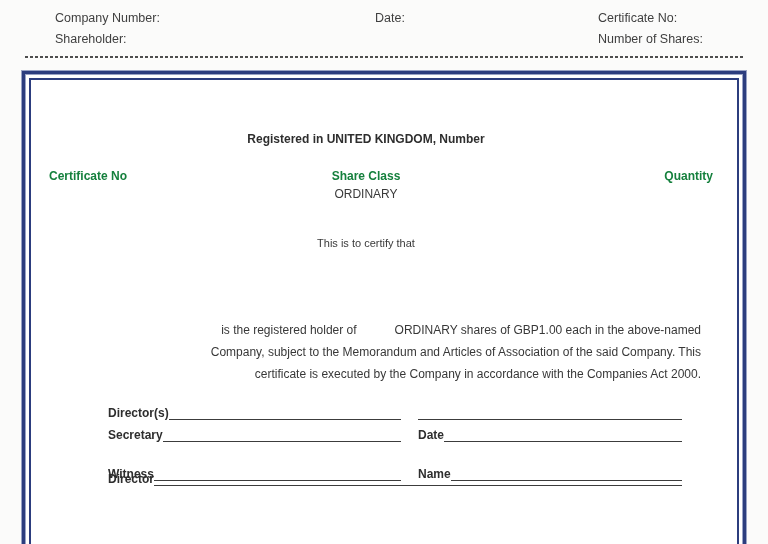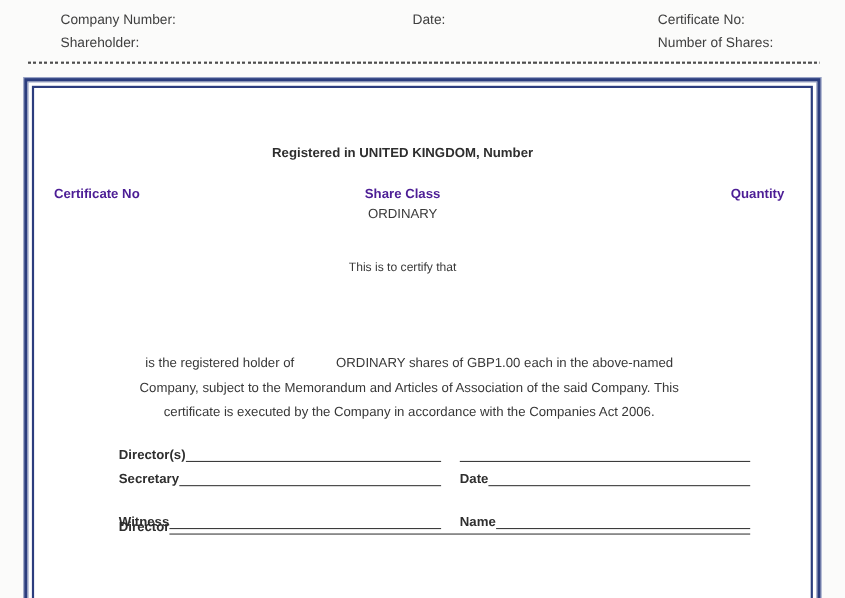--- a/index.html
+++ b/index.html
@@ -38,31 +38,31 @@
     position:relative; width:100%; height:100%;
     border:2px solid #2c3d7e;
     background:#ffffff;
   }
 
   
   .centered { position:absolute; left:0; right:36px; text-align:center; }
 
   .reg-heading { top:52px; font-size:12px; font-weight:bold; color:#2e2e2e; }
 
-  .col-row { position:absolute; left:0; right:0; top:89px; height:16px; font-size:12px; font-weight:bold; color:#4c1d95; }
+  .col-row { position:absolute; left:0; right:0; top:89px; height:16px; font-size:12px; font-weight:bold; color:#15803d; }
   .col-left  { position:absolute; left:18px; }
   .col-center{ position:absolute; left:0; right:36px; text-align:center; }
   .col-right { position:absolute; right:24px; }
 
   .share-class-value { top:107px; font-size:12px; color:#3a3a3a; }
   .certify-line { top:157px; font-size:11px; }
   .of-line { top:203px; font-size:12px; }
 
   .body-par { position:absolute; left:0; right:36px; top:243px; font-size:12px; color:#383838; }
-  .body-line { text-align:center; height:22px; line-height:14px; white-space:nowrap;margin-left:12px; }
+  .body-line { text-align:right; height:22px; line-height:14px; white-space:nowrap;margin-left:12px; }
   .gap { display:inline-block; width:38px; }
 
   
   .sig-row { position:absolute; left:77px; right:55px; height:22px; display:flex; align-items:flex-end; }
   .sig-row-1 { top:318px; } .sig-row-2 { top:340px; } .sig-row-3 { top:362px;margin-top:17px; } .sig-row-4 { top:384px; }
   .sig-left  { display:flex; align-items:flex-end; width:293px; }
   .sig-right { display:flex; align-items:flex-end; flex:1; margin-left:17px; }
   .sig-full  { display:flex; align-items:flex-end; width:100%; }
   .sig-label { font-size:12px; font-weight:bold; color:#2e2e2e; line-height:13px; white-space:nowrap; }
   .sig-line  { flex:1; border-bottom:1.5px solid #3c3c3c; height:2px; }
@@ -99,21 +99,21 @@
       <div class="centered share-class-value">ORDINARY</div>
 
       <div class="centered certify-line">This is to certify that</div>
 
 
       <div class="body-par">
         <div class="body-line">
           <span>is the registered holder of</span><span class="gap"></span><span>ORDINARY shares of GBP1.00 each in the above-named</span>
         </div>
         <div class="body-line">Company, subject to the Memorandum and Articles of Association of the said Company. This</div>
-        <div class="body-line">certificate is executed by the Company in accordance with the Companies Act 2006.</div>
+        <div class="body-line">certificate is executed by the Company in accordance with the Companies Act 2000.</div>
       </div>
 
       <div class="sig-row sig-row-2">
         <div class="sig-left">
           <span class="sig-label">Secretary</span>
           <span class="sig-line"></span>
         </div>
         <div class="sig-right">
           <span class="sig-label">Date</span>
           <span class="sig-line"></span>

